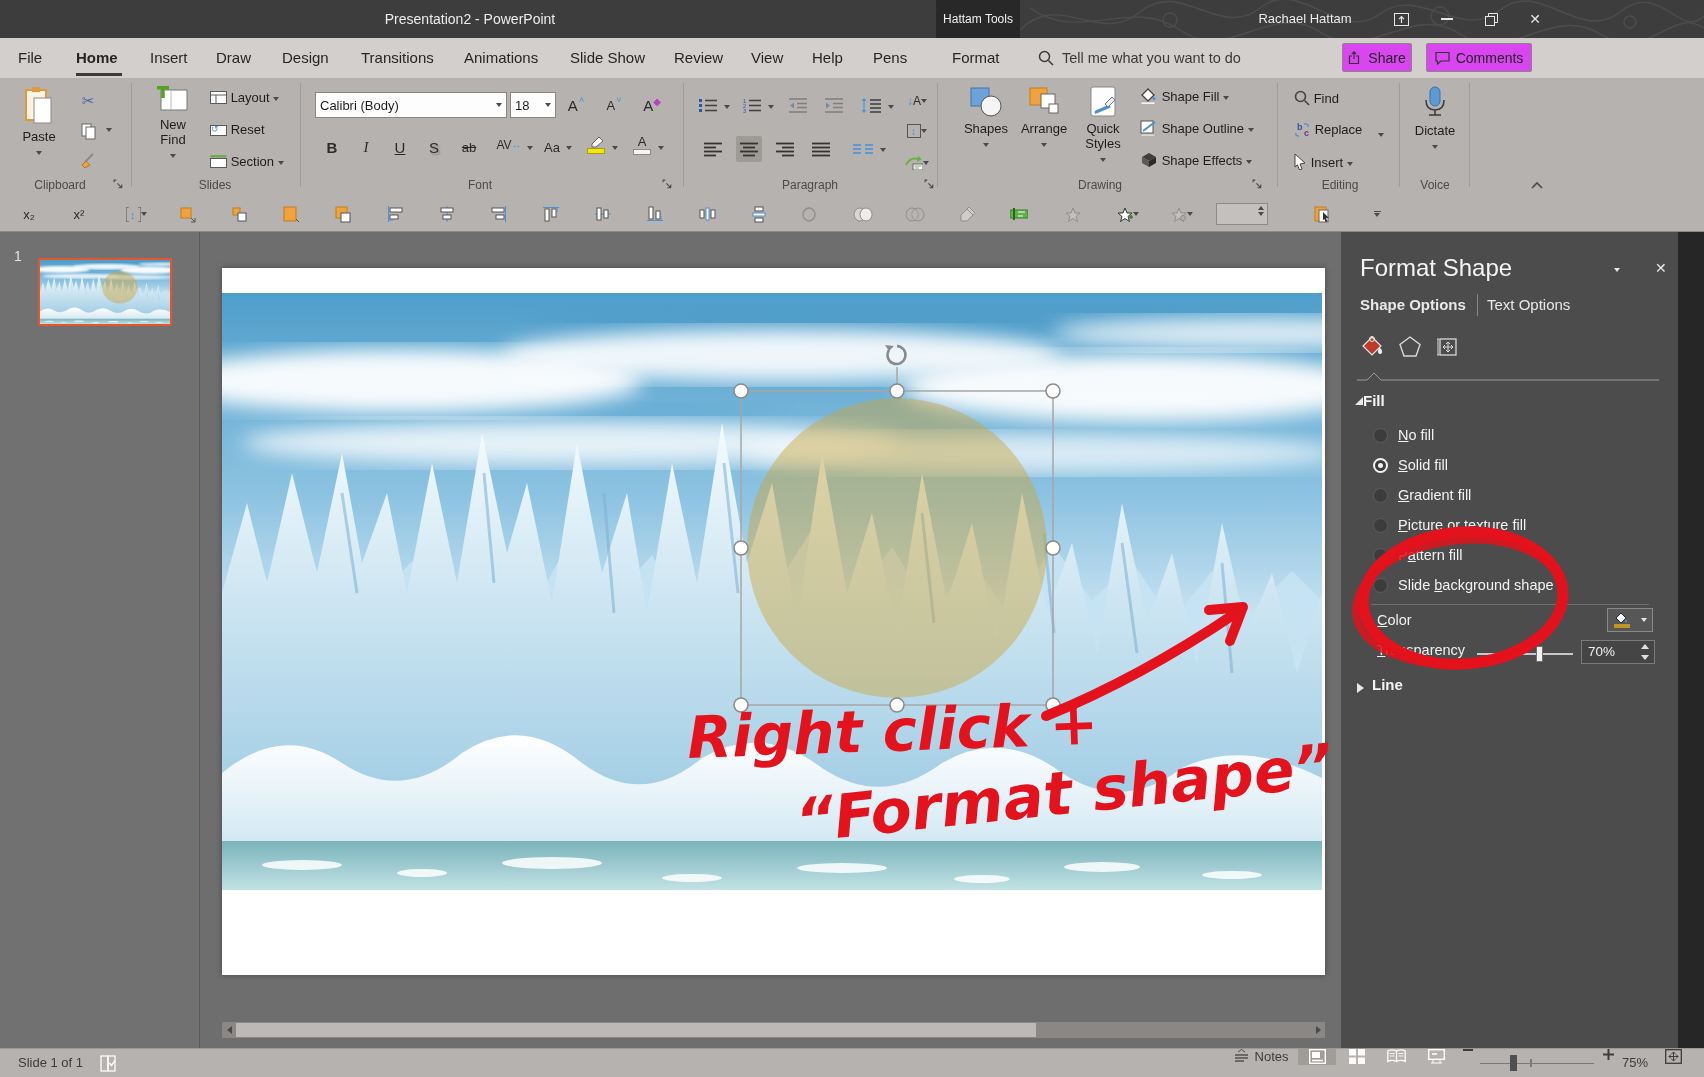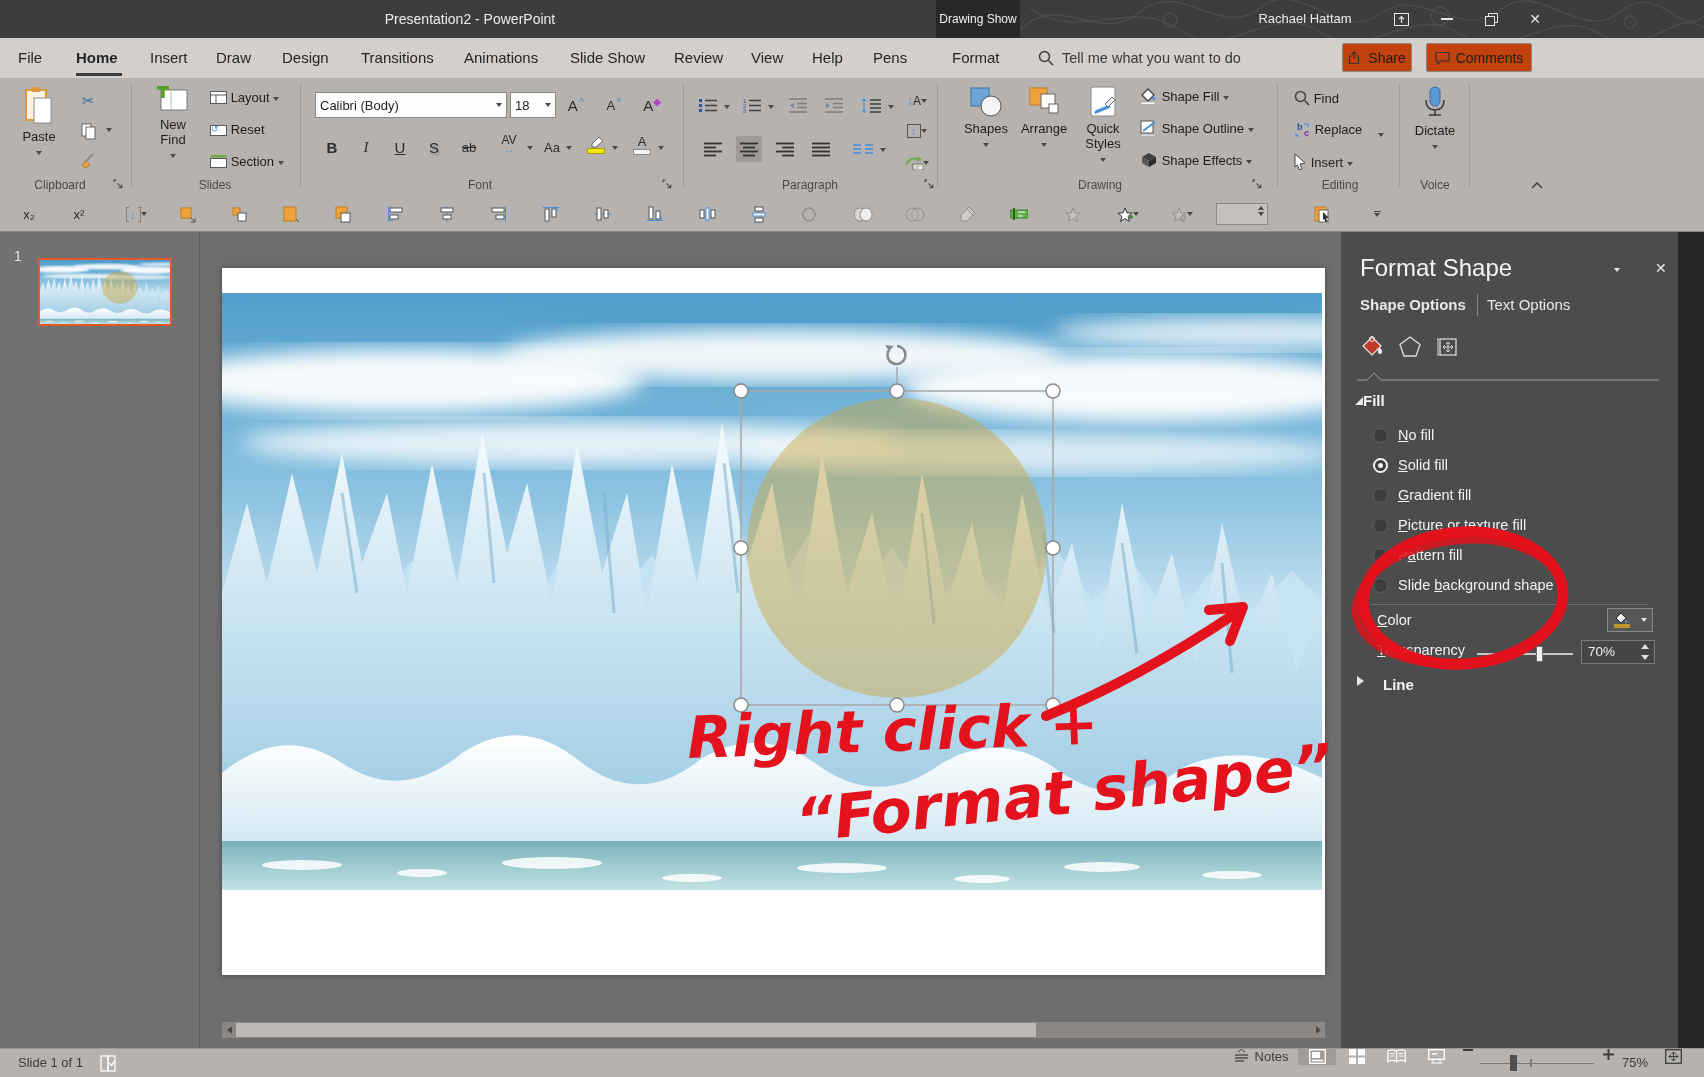--- a/index.html
+++ b/index.html
@@ -9,21 +9,21 @@
   .titlebar{position:absolute;left:0;top:0;width:1704px;height:38px;background:#3d3d3d;color:#e6e6e6;}
   .titlebar .title{position:absolute;left:280px;top:0;width:380px;height:38px;line-height:38px;text-align:center;font-size:14px;color:#ececec;}
   .ctxtab{position:absolute;left:936px;top:0;width:84px;height:38px;background:#282828;color:#f0f0f0;font-size:12px;text-align:center;line-height:38px;}
   .user{position:absolute;left:1240px;top:0;width:130px;height:38px;line-height:38px;font-size:13px;text-align:center;color:#eaeaea;}
   .winbtn{position:absolute;top:0;width:34px;height:38px;display:flex;align-items:center;justify-content:center;}
   
   .menubar{position:absolute;left:0;top:38px;width:1704px;height:40px;background:#d3cfcc;color:#222;}
   .mtab{position:absolute;top:0;height:40px;line-height:40px;font-size:15px;color:#262626;cursor:default;}
   .mtab.active{font-weight:bold;}
   .homeline{position:absolute;left:76px;top:35px;width:46px;height:3px;background:#3b3b3b;}
-  .topbtn{position:absolute;top:5px;height:29px;background:#c2410c;border:1px solid #8a8681;border-radius:2px;font-size:14px;color:#1f1f1f;display:flex;align-items:center;justify-content:center;gap:6px;box-sizing:border-box;}
+  .topbtn{position:absolute;top:5px;height:29px;background:#d946ef;border:1px solid #8a8681;border-radius:2px;font-size:14px;color:#1f1f1f;display:flex;align-items:center;justify-content:center;gap:6px;box-sizing:border-box;}
   
   .ribbon{position:absolute;left:0;top:78px;width:1704px;height:118px;background:#b6b2af;}
   .gsep{position:absolute;top:5px;width:1px;height:104px;background:#a09c99;}
   .glabel{position:absolute;top:100px;font-size:12px;color:#4e4a47;text-align:center;}
   .bigbtn{position:absolute;text-align:center;font-size:13px;color:#1e1e1e;line-height:15px;}
   .smlbl{position:absolute;font-size:13px;color:#1e1e1e;white-space:nowrap;}
   .combo{position:absolute;background:#fdfdfd;border:1px solid #8a8681;box-sizing:border-box;font-size:13px;color:#1e1e1e;display:flex;align-items:center;padding:0 4px;}
   .car{display:inline-block;width:0;height:0;border-left:3.5px solid transparent;border-right:3.5px solid transparent;border-top:4px solid #4a4a4a;vertical-align:middle;}
   .car.lt{border-top-color:#e8e8e8;}
   .fbtn{position:absolute;width:28px;height:26px;display:flex;align-items:center;justify-content:center;font-size:15px;color:#2b2b2b;}
@@ -134,21 +134,21 @@
     <svg class="abs" style="left:1020px;top:0" width="684" height="38">
       <g fill="none" stroke="#5a5a5a" stroke-width="1.4" opacity="0.55">
         <path d="M0,30 C40,-10 80,46 120,12 S200,40 240,8 S320,44 360,14 S440,42 480,10 S560,44 600,12 S660,40 684,16"></path>
         <path d="M10,8 C60,44 110,-4 160,30 S250,0 300,32 S390,2 440,34 S530,4 580,34 S650,6 684,28"></path>
         <circle cx="150" cy="20" r="7"></circle>
           <circle cx="420" cy="16" r="9"></circle>
           <circle cx="610" cy="22" r="6"></circle>
       </g>
     </svg>
     <span class="title">Presentation2  -  PowerPoint</span>
-    <div class="ctxtab">Drawing Show</div>
+    <div class="ctxtab">Hattam Tools</div>
     <span class="user">Rachael Hattam</span>
     <div class="winbtn" style="left:1384px">
       <svg width="15" height="13">
           <rect x="0.5" y="0.5" width="14" height="12" fill="none" stroke="#e6e6e6"></rect>
           <path d="M7.5,10 V4 M5,6.2 L7.5,3.6 L10,6.2" fill="none" stroke="#e6e6e6" stroke-width="1.2"></path>
         </svg>
     </div>
     <div class="winbtn" style="left:1430px">
       <div style="width:12px;height:2px;background:#e6e6e6"></div>
     </div>
@@ -300,21 +300,21 @@
       </div>
     <div class="fbtn" style="left:386px;top:56px;text-decoration:underline">
         <span>U</span>
       </div>
     <div class="fbtn" style="left:420px;top:56px;text-shadow:1.5px 1.5px 2px #888">
         <span>S</span>
       </div>
     <div class="fbtn" style="left:455px;top:56px;text-decoration:line-through;font-size:13px">
         <span>ab</span>
       </div>
-    <div class="fbtn" style="left:495px;top:54px;flex-direction:column;font-size:12px;line-height:10px">
+    <div class="fbtn" style="left:495px;top:54px;flex-direction:row;font-size:12px;line-height:10px">
       <span>AV</span>
         <span style="color:#4a90d9;font-size:10px">↔</span>
     </div>
     <span class="car abs" style="left:527px;top:68px"></span>
     <div class="fbtn" style="left:538px;top:56px;font-size:13px">
         <span>Aa</span>
       </div>
     <span class="car abs" style="left:566px;top:68px"></span>
     <div class="fbtn" style="left:582px;top:54px;flex-direction:column">
       <svg width="15" height="12">
@@ -870,21 +870,21 @@
         <span class="ukey">T</span><span>ransparency</span>
       </div>
       <div class="abs" style="left:136px;top:421px;width:96px;height:2px;background:#c8c8c8"></div>
       <div class="abs" style="left:195px;top:414px;width:7px;height:16px;background:#f2f2f2;border:1px solid #6e6e6e;box-sizing:border-box"></div>
       <div class="abs" style="left:240px;top:408px;width:74px;height:24px;background:#454545;border:1px solid #7a7a7a;box-sizing:border-box">
         <span style="position:absolute;left:6px;top:3px;font-size:13.5px;color:#f0f0f0">70%</span>
         <span class="abs" style="right:5px;top:3px;width:0;height:0;border-left:4px solid transparent;border-right:4px solid transparent;border-bottom:5px solid #e0e0e0"></span>
         <span class="abs" style="right:5px;bottom:3px;width:0;height:0;border-left:4px solid transparent;border-right:4px solid transparent;border-top:5px solid #e0e0e0"></span>
       </div>
 
-      <div class="abs" style="left:16px;top:444px;display:flex;align-items:flex-start;gap:19px">
+      <div class="abs" style="left:16px;top:444px;display:flex;align-items:flex-end;gap:8px">
         <span class="tri" style="border-top:5px solid transparent;border-bottom:5px solid transparent;border-left:7px solid #e8e8e8"></span>
         <span class="seclabel">Line</span>
       </div>
     </div>
     <div class="darkstrip"></div>
   </div>
 
   <div class="statusbar">
     <span class="abs" style="left:18px;top:6px">Slide 1 of 1</span>
     <svg class="abs" style="left:100px;top:6px" width="18" height="17">

